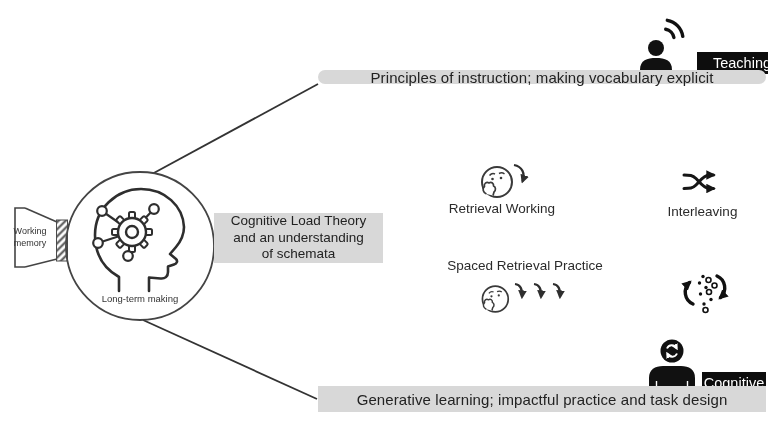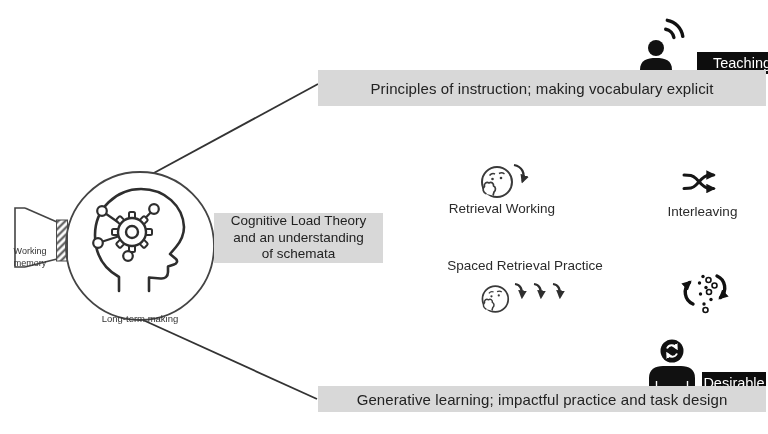--- a/index.html
+++ b/index.html
@@ -14,21 +14,21 @@
   }
   .black-label{
     background:#0d0d0d;color:#ffffff;display:flex;align-items:center;justify-content:center;
     font-size:14.5px;
   }
   .clt-box{
     background:#d8d8d8;display:flex;flex-direction:column;align-items:center;justify-content:center;
     font-size:13.5px;line-height:1.24;color:#222;text-align:left;
   }
   .item-label{font-size:13.5px;color:#2b2b2b;text-align:center;}
-  .tiny-label{font-size:9px;color:#333;text-align:center;line-height:1.3;margin-top:20px;}
+  .tiny-label{font-size:9px;color:#333;text-align:center;line-height:1.3;}
   .dd-title{font-weight:bold;font-size:14.5px;color:#1c1c1c;}
   svg{display:block;}
 </style>
 </head>
 <body>
 
 <div id="canvas">
 
   <svg class="abs" style="left:0;top:0;" width="768" height="434" viewBox="0 0 768 434">
     <defs>
@@ -109,21 +109,21 @@
     <path d="M8,62 C8,52 15,50 24,50 C33,50 40,52 40,62 Z" fill="#111"></path>
     <g stroke="#111" stroke-width="3.4" fill="none" stroke-linecap="round">
       <path d="M33.7,21.2 A10,10 0 0 1 41.9,29.6"></path>
       <path d="M35.3,12.3 A19,19 0 0 1 50.8,28.4"></path>
     </g>
   </svg>
 
   <div class="abs black-label" style="left:697px;top:52px;width:90px;height:22px;">
     <span>Teaching</span>
   </div>
-  <div class="abs bar" style="left:318px;top:70px;width:448px;height:36px;">
+  <div class="abs bar" style="left:318px;top:70px;width:448px;height:14px;border-radius:9px;">
     <span>Principles of instruction; making vocabulary explicit</span>
   </div>
 
   <svg class="abs" style="left:478px;top:160px;" width="56" height="42" viewBox="0 0 56 42">
     <defs>
       <marker id="ar1" viewBox="0 0 10 10" refX="7.5" refY="5" markerWidth="4" markerHeight="4" orient="auto">
         <path d="M0,0 L10,5 L0,10 Z" fill="#2e2e2e"></path>
       </marker>
     </defs>
     <g stroke="#3a3a3a" fill="none" stroke-width="2">
@@ -212,19 +212,19 @@
     <g stroke="#ffffff" stroke-width="1.9" fill="none">
       <path d="M21,11.5 A5.3,5.3 0 0 1 30.5,11" marker-end="url(#ar5)"></path>
       <path d="M31,16.5 A5.3,5.3 0 0 1 21.5,17" marker-end="url(#ar5)"></path>
     </g>
     <path d="M3,50 L3,41 C3,32.5 9,29 17,29 L35,29 C43,29 49,32.5 49,41 L49,50 Z" fill="#111"></path>
     <line x1="10.5" y1="44" x2="10.5" y2="50" stroke="#fff" stroke-width="1.4"></line>
     <line x1="41.5" y1="44" x2="41.5" y2="50" stroke="#fff" stroke-width="1.4"></line>
   </svg>
 
   <div class="abs black-label" style="left:702px;top:372px;width:64px;height:22px;">
-    <span>Desirable</span>
+    <span>Cognitive</span>
   </div>
   <div class="abs bar" style="left:318px;top:386px;width:448px;height:26px;">
     <span>Generative learning; impactful practice and task design</span>
   </div>
 
 </div>
 
 </body></html>

